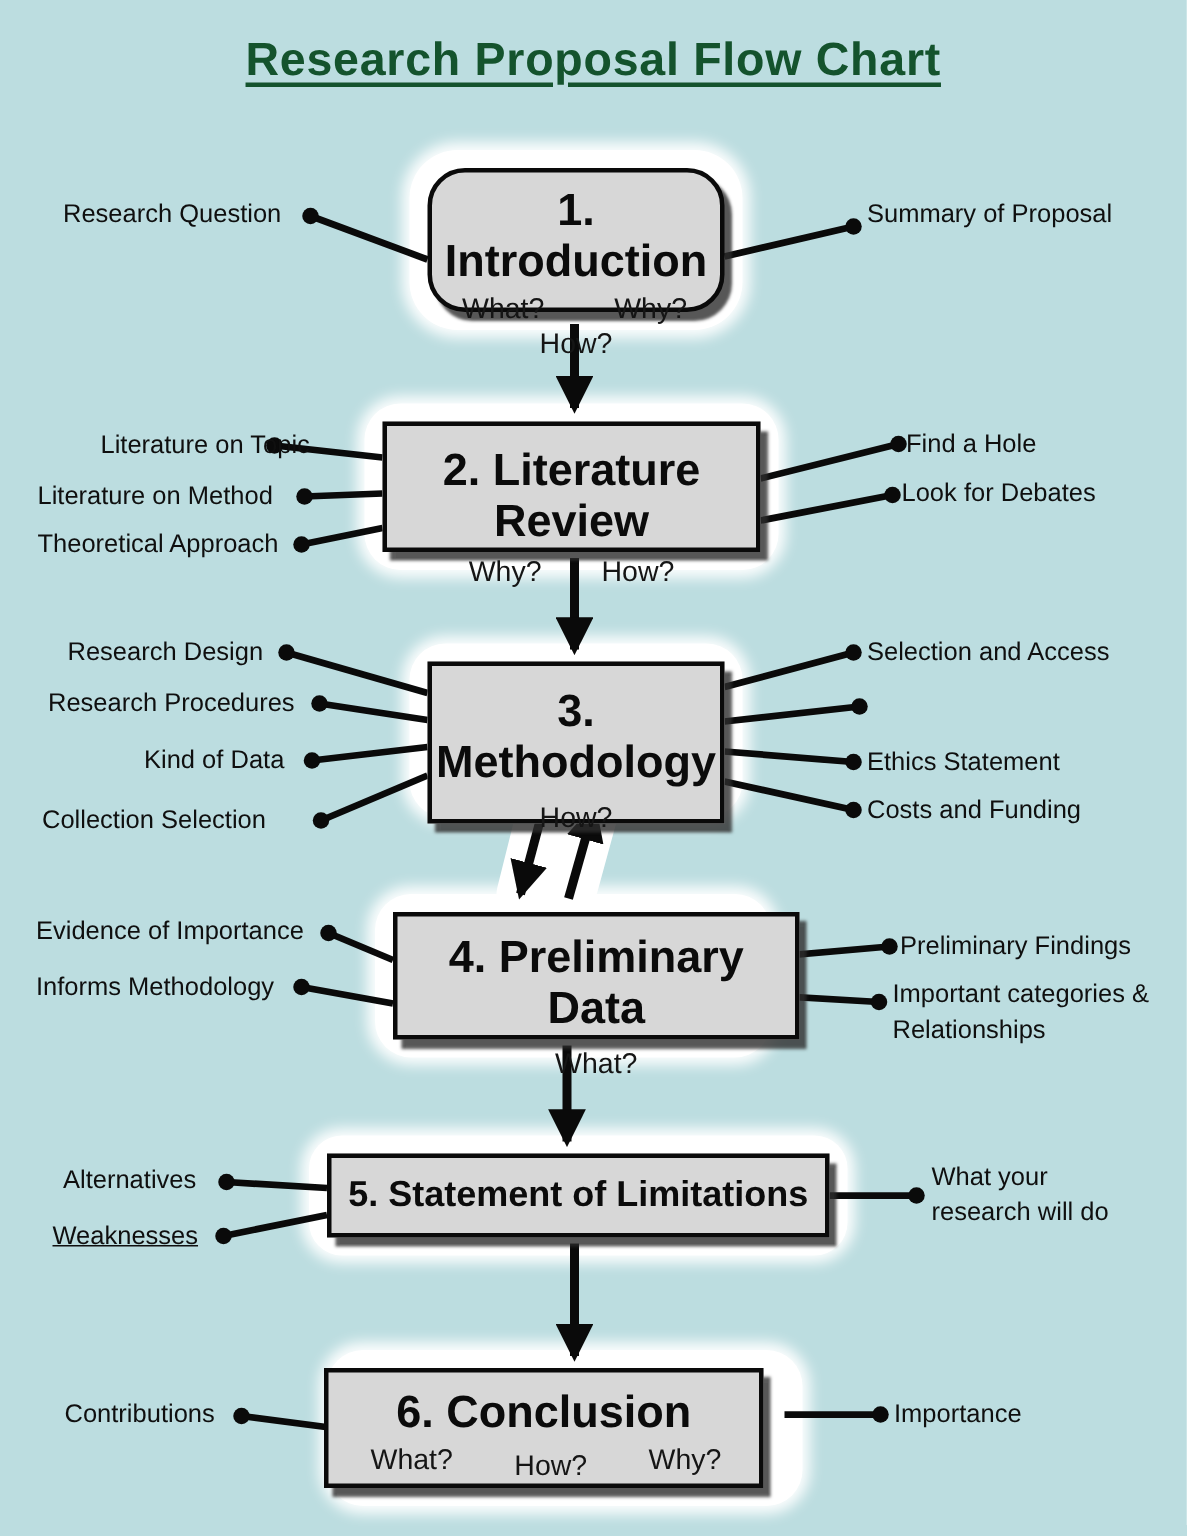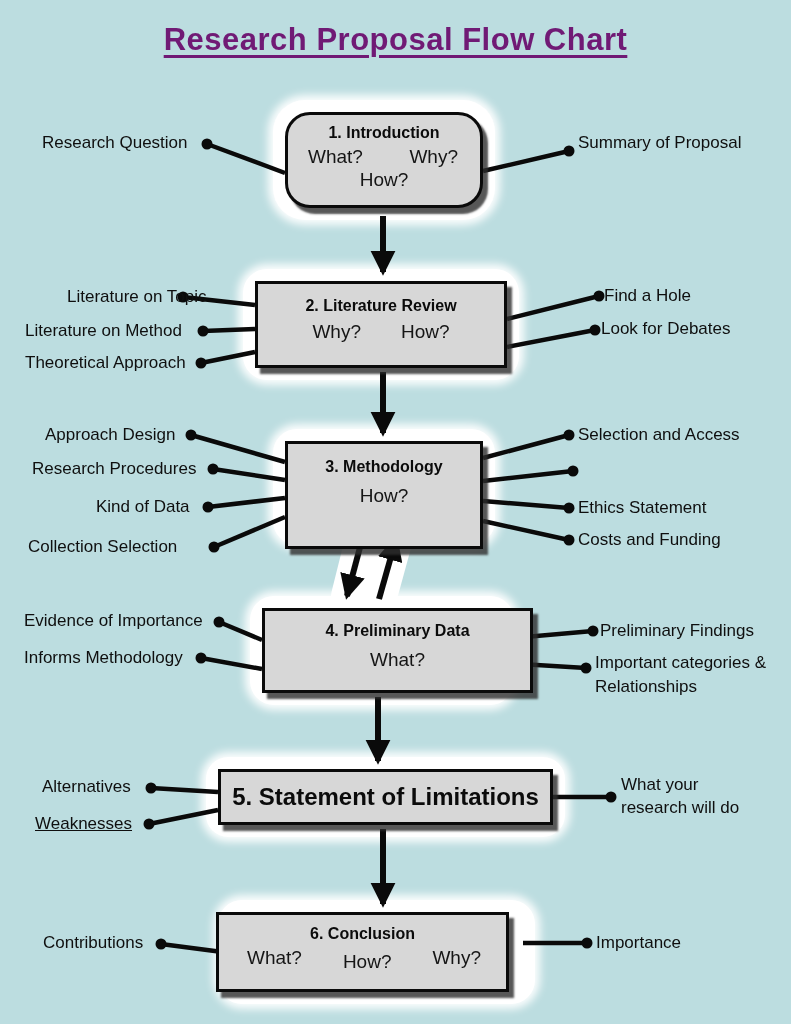--- a/index.html
+++ b/index.html
@@ -1,25 +1,25 @@
 <!DOCTYPE html>
 <html><head>
 <meta charset="utf-8">
 <style>
   html,body{margin:0;padding:0;}
   body{font-family:"Liberation Sans","DejaVu Sans",sans-serif;}
   .stage{position:relative;width:791px;height:1024px;background:#bcdde0;overflow:hidden;}
   .page-title{position:absolute;top:22px;left:0;width:100%;text-align:center;margin:0;
-    font-size:31px;font-weight:bold;color:#701a75;letter-spacing:.5px;
+    font-size:31px;font-weight:bold;color:#14532d;letter-spacing:.5px;
     text-decoration:underline;text-decoration-thickness:3px;text-underline-offset:5px;}
   .glow{position:absolute;background:#ffffff;box-shadow:0 0 9px 5px rgba(255,255,255,.95);z-index:1;}
   .svg-layer{position:absolute;left:0;top:0;z-index:2;pointer-events:none;}
   .box{position:absolute;z-index:3;background:#d7d7d7;border:3px solid #0a0a0a;
     box-shadow:5px 6px 2px rgba(45,45,45,.8);color:#0b0b0b;box-sizing:border-box;}
-  .box-title{text-align:center;font-weight:bold;font-size:16px;margin:0;}
+  .box-title{text-align:center;font-weight:bold;font-size:30px;margin:0;}
   .q{font-size:19px;color:#151515;}
   .q-row{display:flex;}
   .label{position:absolute;z-index:4;font-size:17px;color:#0f0f0f;line-height:21px;white-space:nowrap;}
   .label.wrap{white-space:normal;}
   .conn{stroke:#0a0a0a;stroke-width:4.5;}
   .dot{fill:#0a0a0a;}
   .flow{stroke:#0a0a0a;stroke-width:6;fill:none;}
   .wband{stroke:#ffffff;stroke-width:34;stroke-linecap:round;}
 </style>
 </head>
@@ -143,21 +143,21 @@
       <span class="q">What?</span>
       <span class="q" style="margin-top:4px;">How?</span>
       <span class="q">Why?</span>
     </div>
   </div>
 
   <div class="label" style="left:42px;top:132px;">Research Question</div>
   <div class="label" style="left:25px;top:286px;margin-left:42px;">Literature on Topic</div>
   <div class="label" style="left:25px;top:320px;">Literature on Method</div>
   <div class="label" style="left:25px;top:352px;">Theoretical Approach</div>
-  <div class="label" style="left:45px;top:424px;">Approach Design</div>
+  <div class="label" style="left:45px;top:424px;">Research Design</div>
   <div class="label" style="left:32px;top:458px;">Research Procedures</div>
   <div class="label" style="left:96px;top:496px;">Kind of Data</div>
   <div class="label" style="left:28px;top:536px;">Collection Selection</div>
   <div class="label" style="left:24px;top:610px;">Evidence of Importance</div>
   <div class="label" style="left:24px;top:647px;">Informs Methodology</div>
   <div class="label" style="left:42px;top:776px;">Alternatives</div>
   <div class="label" style="left:35px;top:813px;text-decoration:underline;">Weaknesses</div>
   <div class="label" style="left:43px;top:932px;">Contributions</div>
 
   <div class="label" style="left:578px;top:132px;">Summary of Proposal</div>

